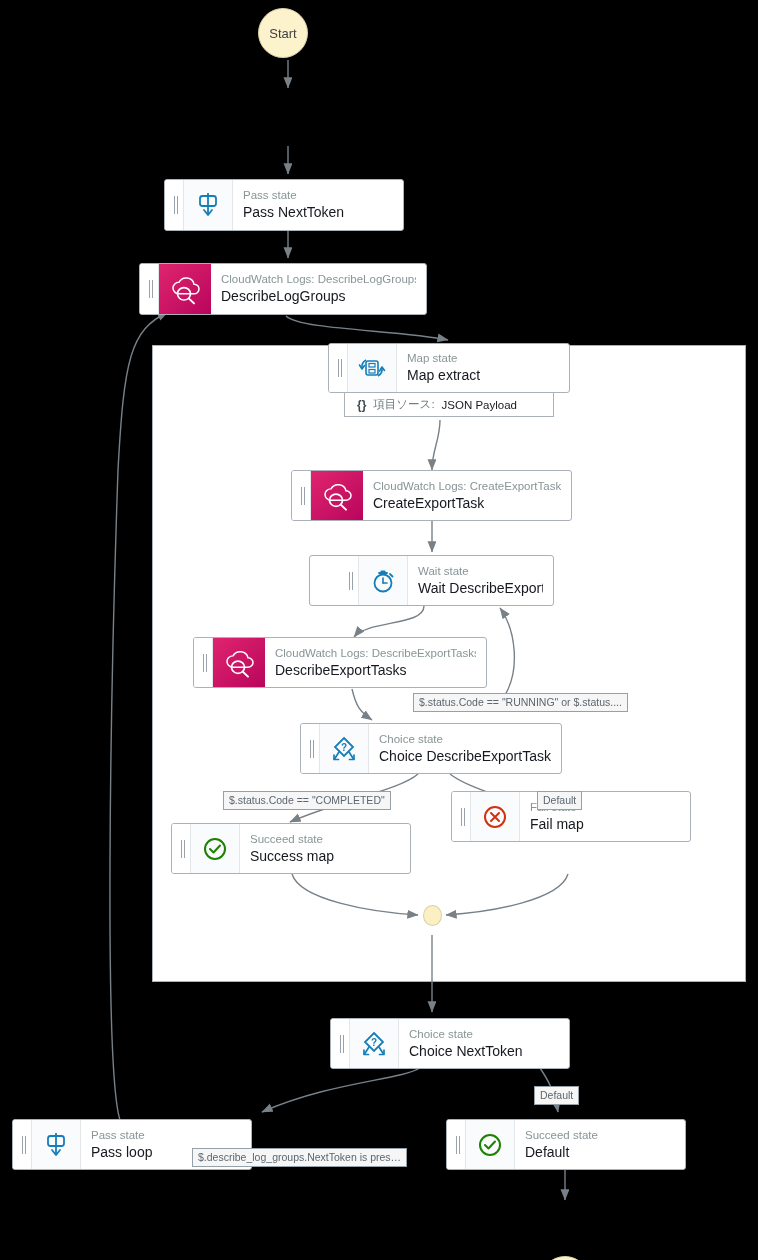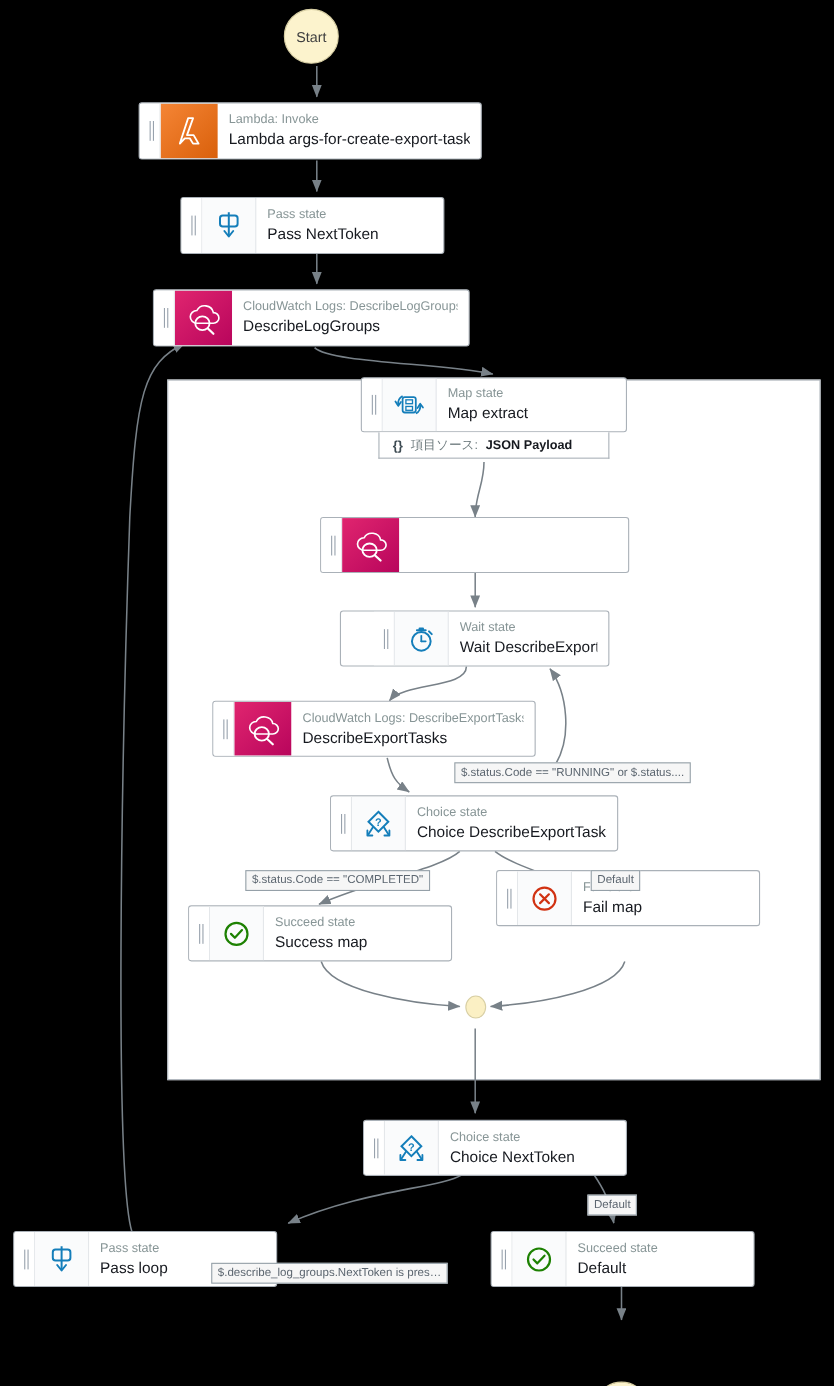--- a/index.html
+++ b/index.html
@@ -31,21 +31,21 @@
           padding:0 10px;min-width:0;}
   .sub{font-size:11.5px;color:#879596;line-height:15px;white-space:nowrap;overflow:hidden;}
   .ttl{font-size:14px;color:#16191f;line-height:19px;white-space:nowrap;overflow:hidden;}
 
   
   .chip{position:absolute;background:#fff;border:1px solid #aab1b8;border-top:none;
         display:flex;align-items:center;gap:7px;padding:0 12px;box-sizing:border-box;
         font-size:11.5px;color:#16191f;}
   .chip .brace{font-weight:bold;color:#3d4a52;font-size:12px;}
   .chip .ck{color:#6d7a7d;}
-  .chip .cv{font-weight:bold;color:#16191f;text-align:center;}
+  .chip .cv{font-weight:normal;color:#16191f;text-align:center;}
 
   
   .elabel{position:absolute;background:#f6f6f6;border:1px solid #95a0a8;
           font-size:10.5px;color:#5c6670;line-height:15px;padding:1px 5px;
           white-space:nowrap;box-sizing:border-box;}
 </style>
 </head>
 <body>
 
 <div id="canvas">
@@ -83,41 +83,20 @@
   <div class="terminal" style="left:258px;top:8px;width:50px;height:50px;">
     <span>Start</span>
   </div>
 
   <div class="joint" style="left:423px;top:905px;width:19px;height:21px;"></div>
 
   <div class="terminal" style="left:540px;top:1256px;width:50px;height:50px;">
     <span>End</span>
   </div>
 
-  <div class="node" style="left:126px;top:93px;width:312px;height:52px;">
-    <div class="grip">
-        <i></i>
-      </div>
-    <div class="iconcell full">
-      <svg viewBox="0 0 52 52" preserveAspectRatio="none">
-        <defs>
-            <linearGradient id="lamG" x1="0" y1="0" x2="1" y2="1">
-          <stop offset="0" stop-color="#f58535"></stop>
-              <stop offset="1" stop-color="#d9600b"></stop>
-        </linearGradient>
-          </defs>
-        <rect width="52" height="52" fill="url(#lamG)"></rect>
-        <path d="M17.5 38 L25 14 L29.5 14 L24 30 L30 30 L34.5 38 L29.5 38 L26.5 33 L22 33 Z" fill="none" stroke="#fff" stroke-width="1.7" stroke-linejoin="round"></path>
-      </svg>
-    </div>
-    <div class="labels">
-      <div class="sub">Lambda: Invoke</div>
-      <div class="ttl">Lambda args-for-create-export-task</div>
-    </div>
-  </div>
 
   <div class="node" style="left:164px;top:179px;width:240px;height:52px;">
     <div class="grip">
         <i></i>
       </div>
     <div class="iconcell">
       <svg width="30" height="30" viewBox="0 0 30 30">
         <rect x="7" y="6" width="16" height="10" rx="2.5" fill="none" stroke="#147eba" stroke-width="1.8"></rect>
         <path d="M15 3 L15 24" stroke="#147eba" stroke-width="1.8"></path>
         <path d="M11 20 L15 25 L19 20" fill="none" stroke="#147eba" stroke-width="1.8" stroke-linecap="round" stroke-linejoin="round"></path>
@@ -191,20 +170,24 @@
           <stop offset="0" stop-color="#e0256f"></stop>
               <stop offset="1" stop-color="#b8055c"></stop>
         </linearGradient>
           </defs>
         <rect width="52" height="52" fill="url(#cwG2)"></rect>
         <path d="M14 25 a6 6 0 0 1 6-6 a8 8 0 0 1 15 2 a5 5 0 0 1 0 10 L20 31 a6 6 0 0 1-6-6 z" fill="none" stroke="#fff" stroke-width="1.5"></path>
         <circle cx="25" cy="31" r="6.5" fill="none" stroke="#fff" stroke-width="1.7"></circle>
         <path d="M30 36 L35 41" stroke="#fff" stroke-width="2" stroke-linecap="round"></path>
       </svg>
     </div>
+    <div class="labels">
+      <div class="sub">CloudWatch Logs: CreateExportTask</div>
+      <div class="ttl">CreateExportTask</div>
+    </div>
   </div>
 
   <div class="node" style="left:309px;top:555px;width:245px;height:51px;padding-left:30px;">
     <div class="grip">
         <i></i>
       </div>
     <div class="iconcell">
       <svg width="30" height="30" viewBox="0 0 30 30">
         <circle cx="15" cy="17" r="8.5" fill="none" stroke="#147eba" stroke-width="1.8"></circle>
         <path d="M15 17 L15 12" stroke="#147eba" stroke-width="1.6" stroke-linecap="round"></path>

